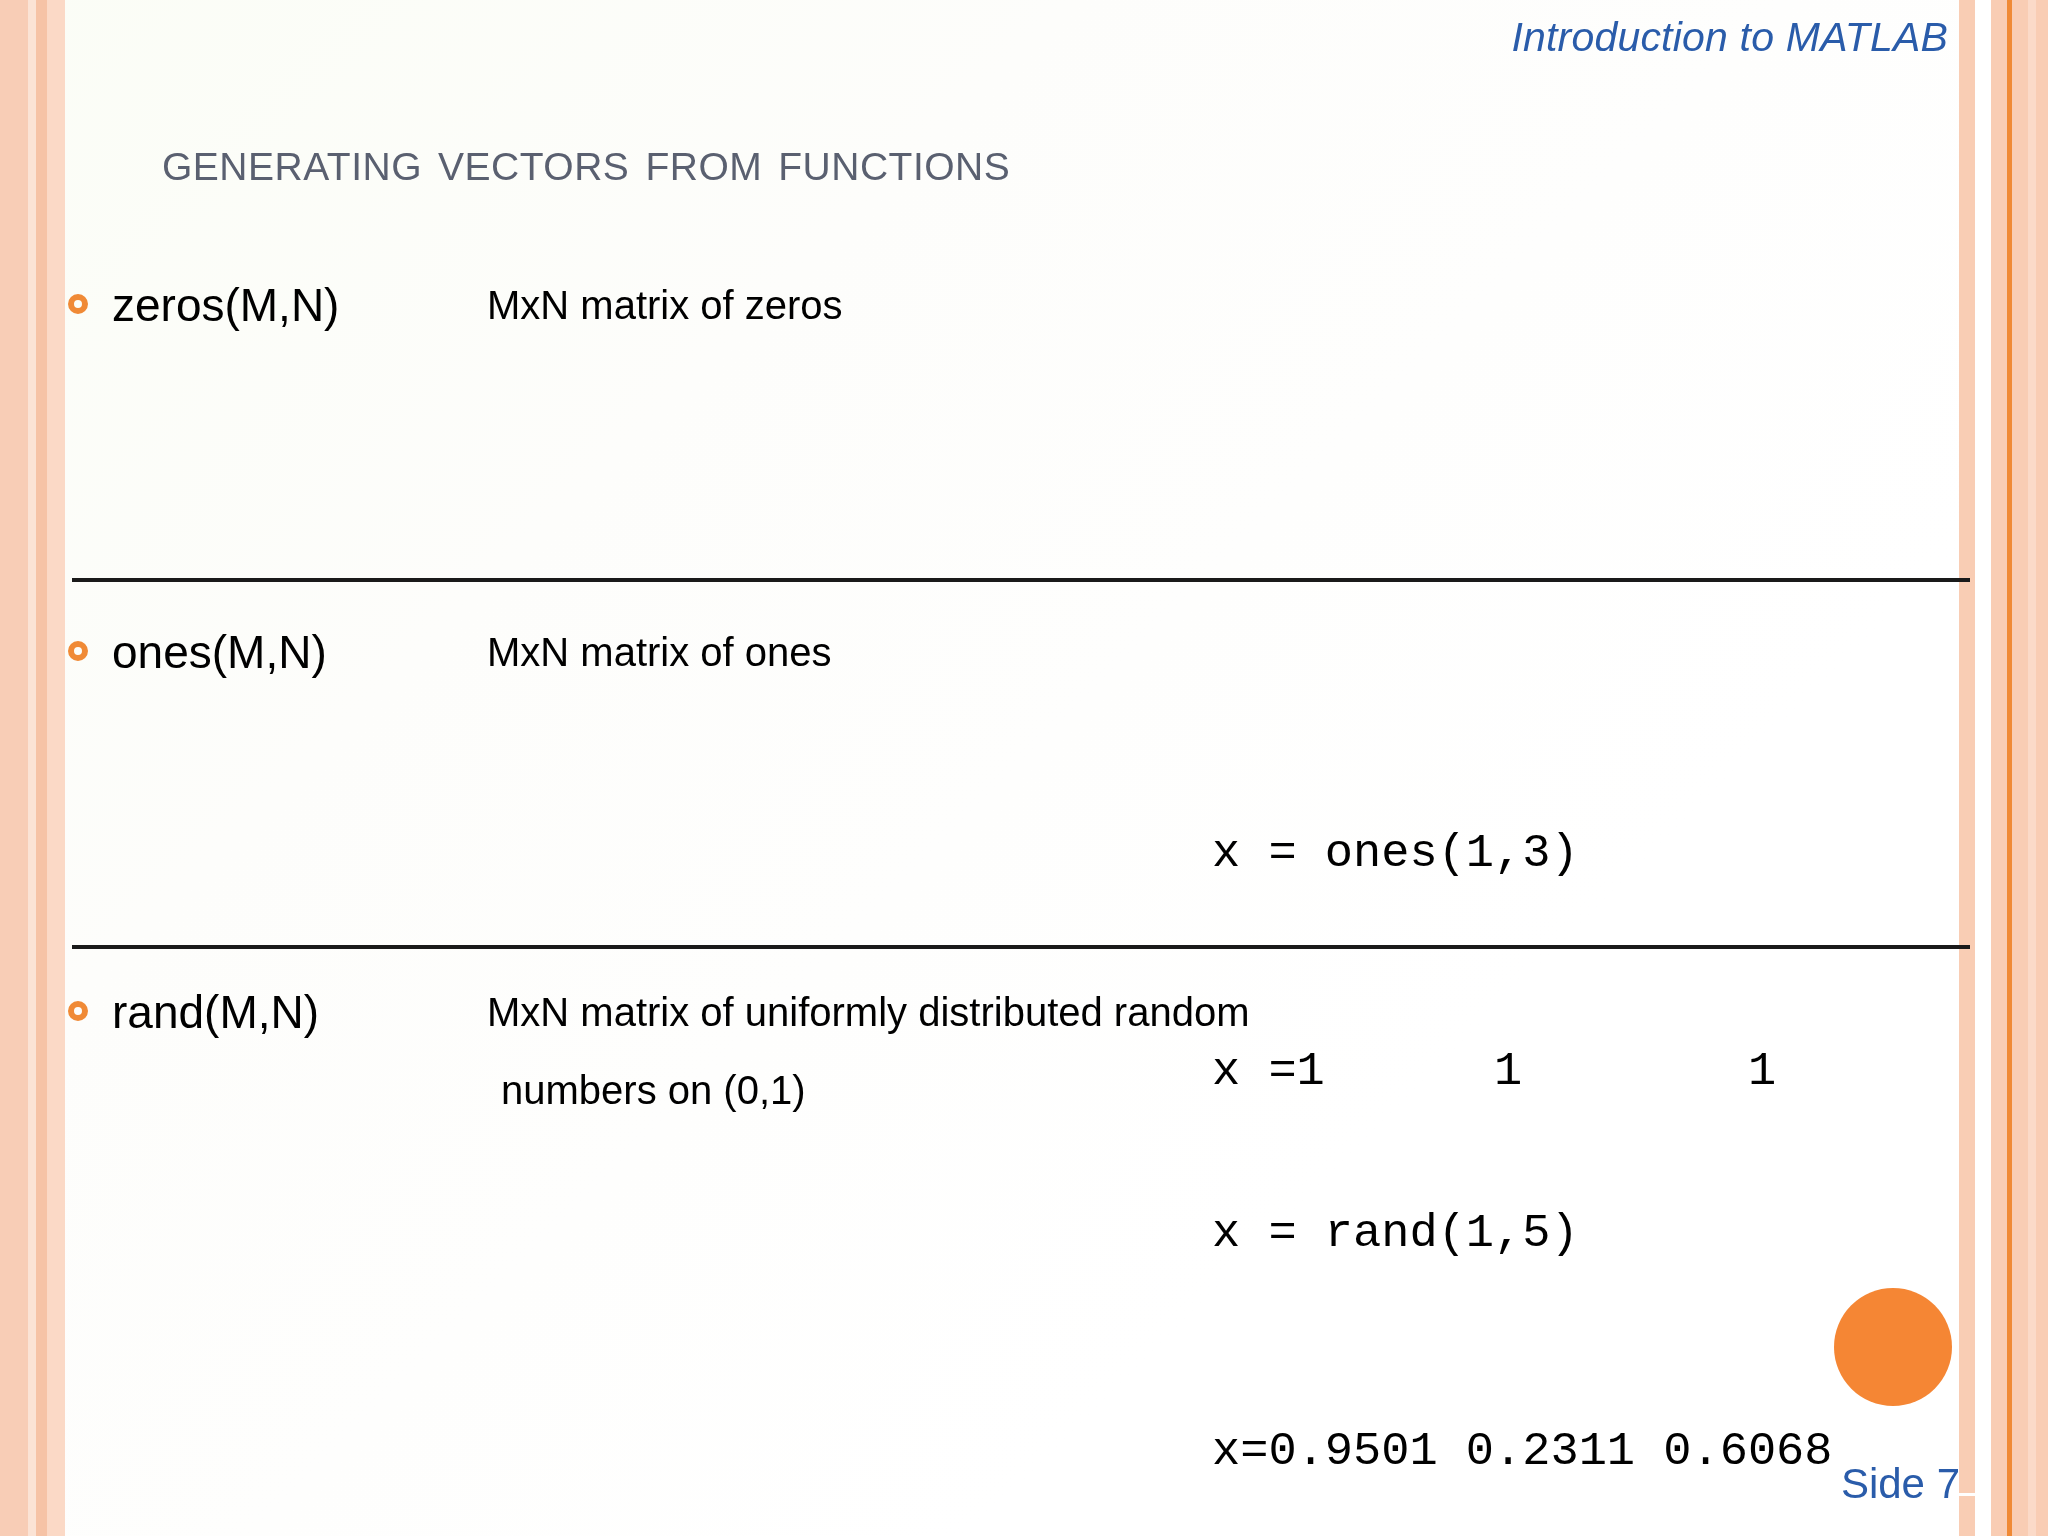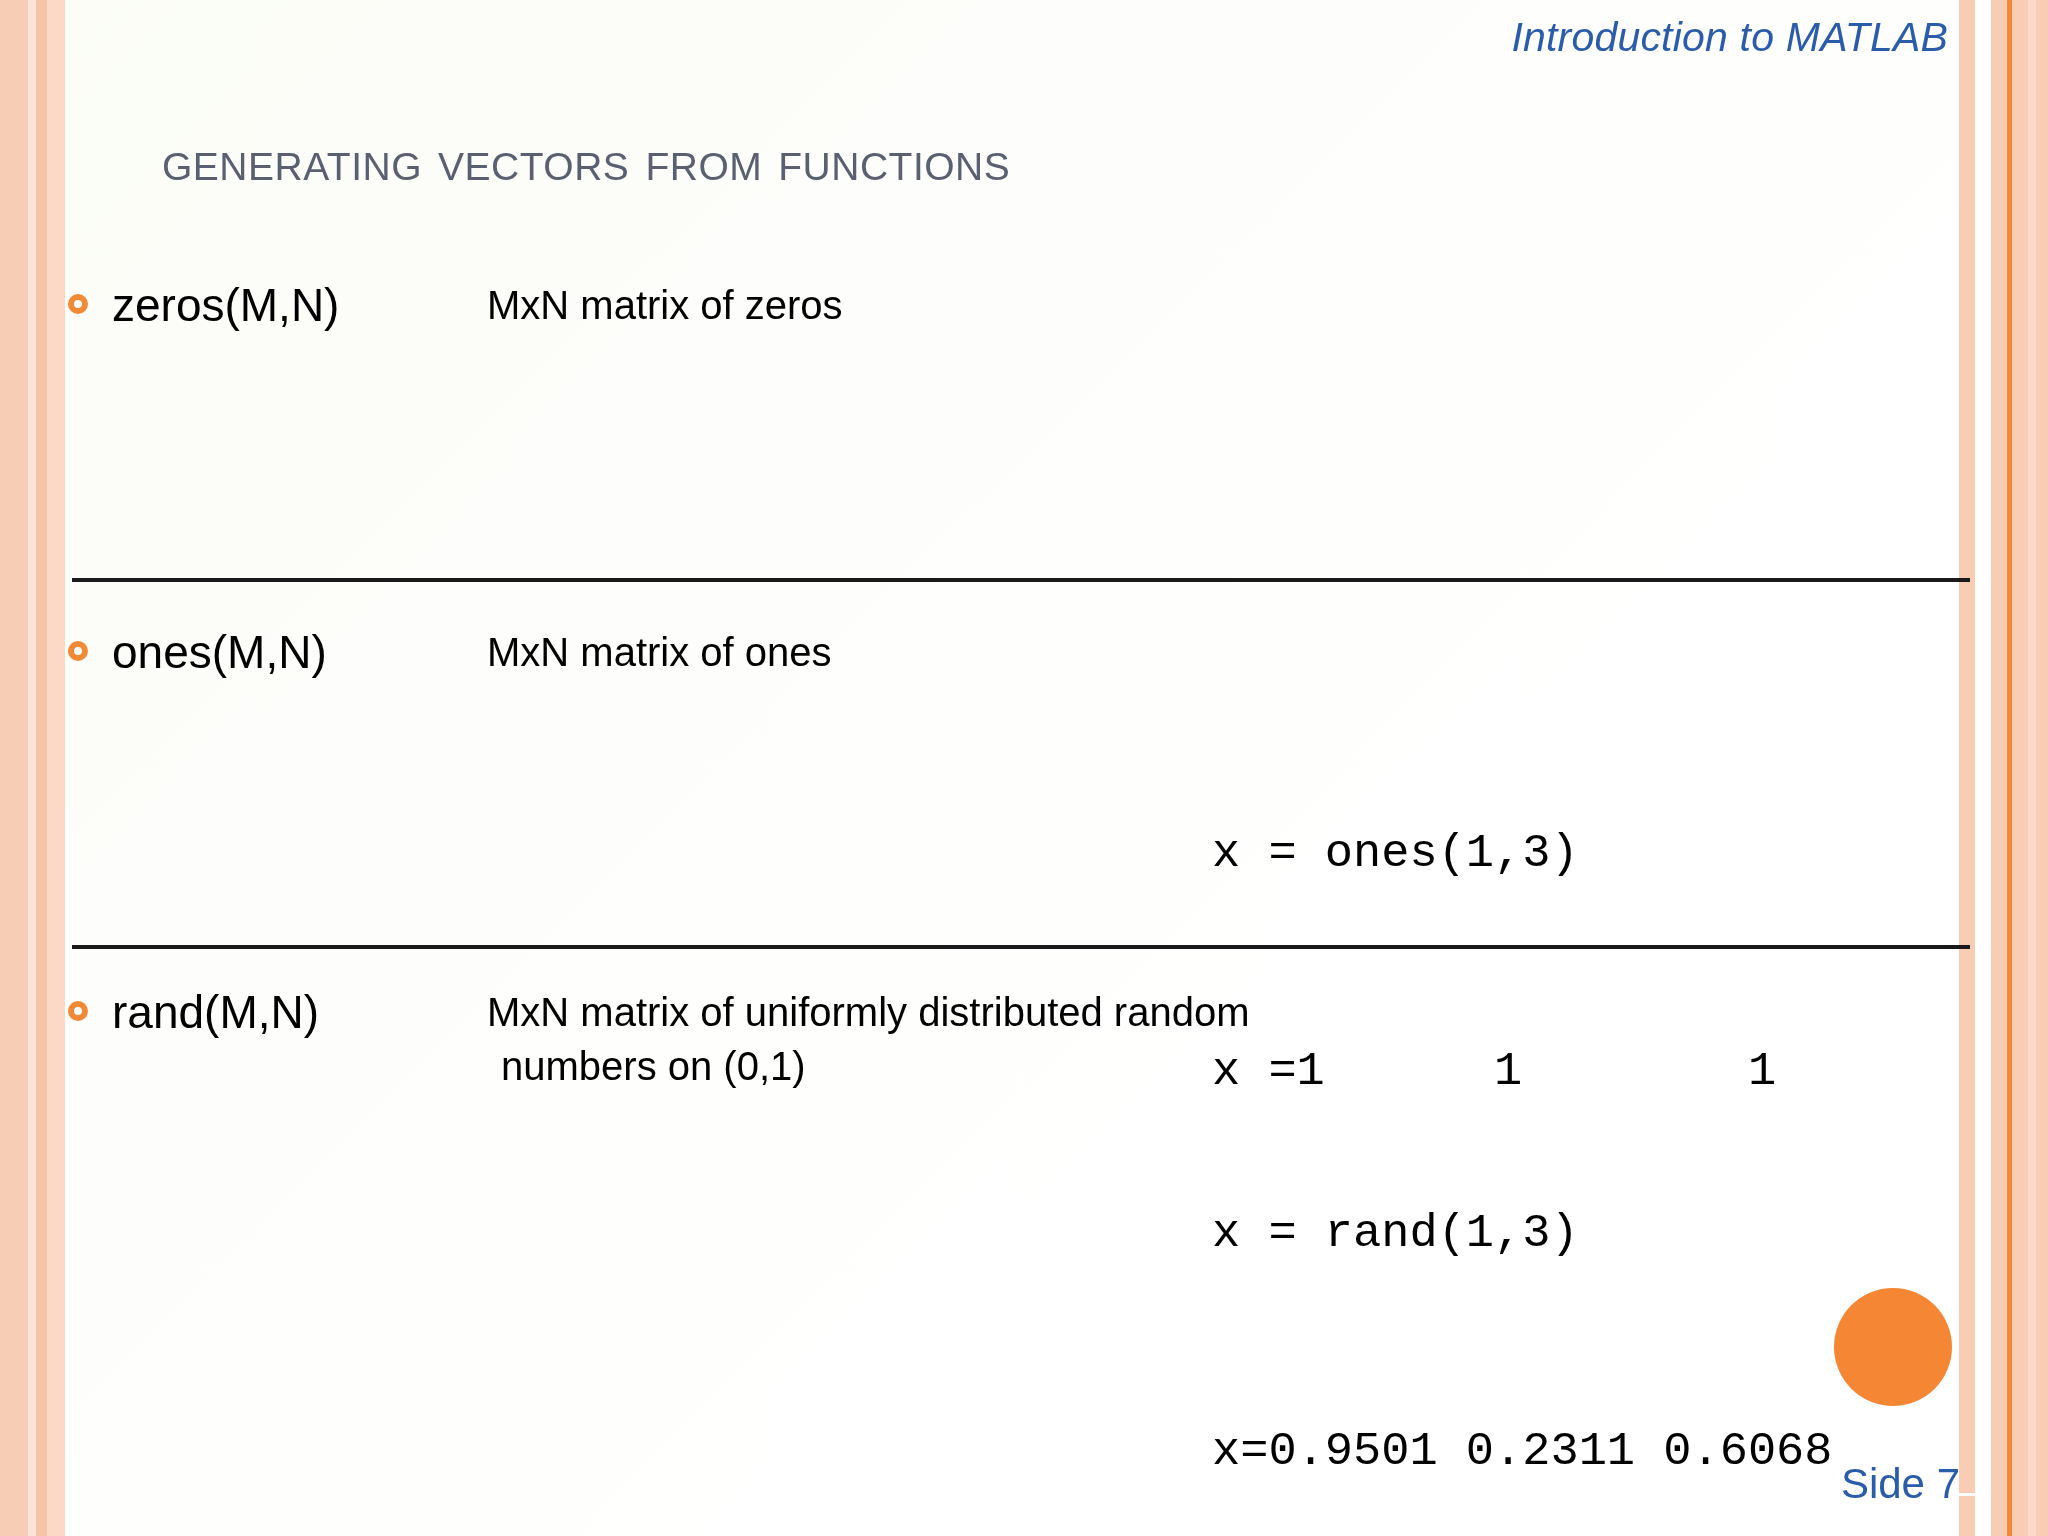--- a/index.html
+++ b/index.html
@@ -113,21 +113,21 @@
     white-space: nowrap;
   }
   .fn-desc {
     position: absolute;
     left: 427px;
     top: 0;
     font-size: 40px;
     color: #000000;
     line-height: 1.35;
   }
-  .fn-desc .indent { padding-left: 14px; display: block; }
+  .fn-desc .indent { padding-left: 14px; display: block; margin-top: 24px; }
 
   .code-block {
     position: absolute;
     font-family: "Liberation Mono", "DejaVu Sans Mono", monospace;
     font-size: 47px;
     color: #000000;
     white-space: pre;
     line-height: 1.55;
   }
 
@@ -214,21 +214,21 @@
   <div class="row" style="top:985px;">
     <div class="bullet-dot"></div>
     <div class="fn-name">rand(M,N)</div>
     <div class="fn-desc">
       <span>MxN matrix of uniformly</span>
       <span>distributed random</span>
       <span class="indent">numbers on (0,1)</span>
     </div>
   </div>
   <div class="code-block" style="left:1212px; top:1052px;">
-    <div>x = rand(1,3)</div>
+    <div>x = rand(1,5)</div>
     <div>x=0.9501 0.2311 0.6068</div>
   </div>
 
   <div class="orange-circle"></div>
 
   <div class="footer-text">Side 7</div>
 
 </div>
 
 </body></html>

